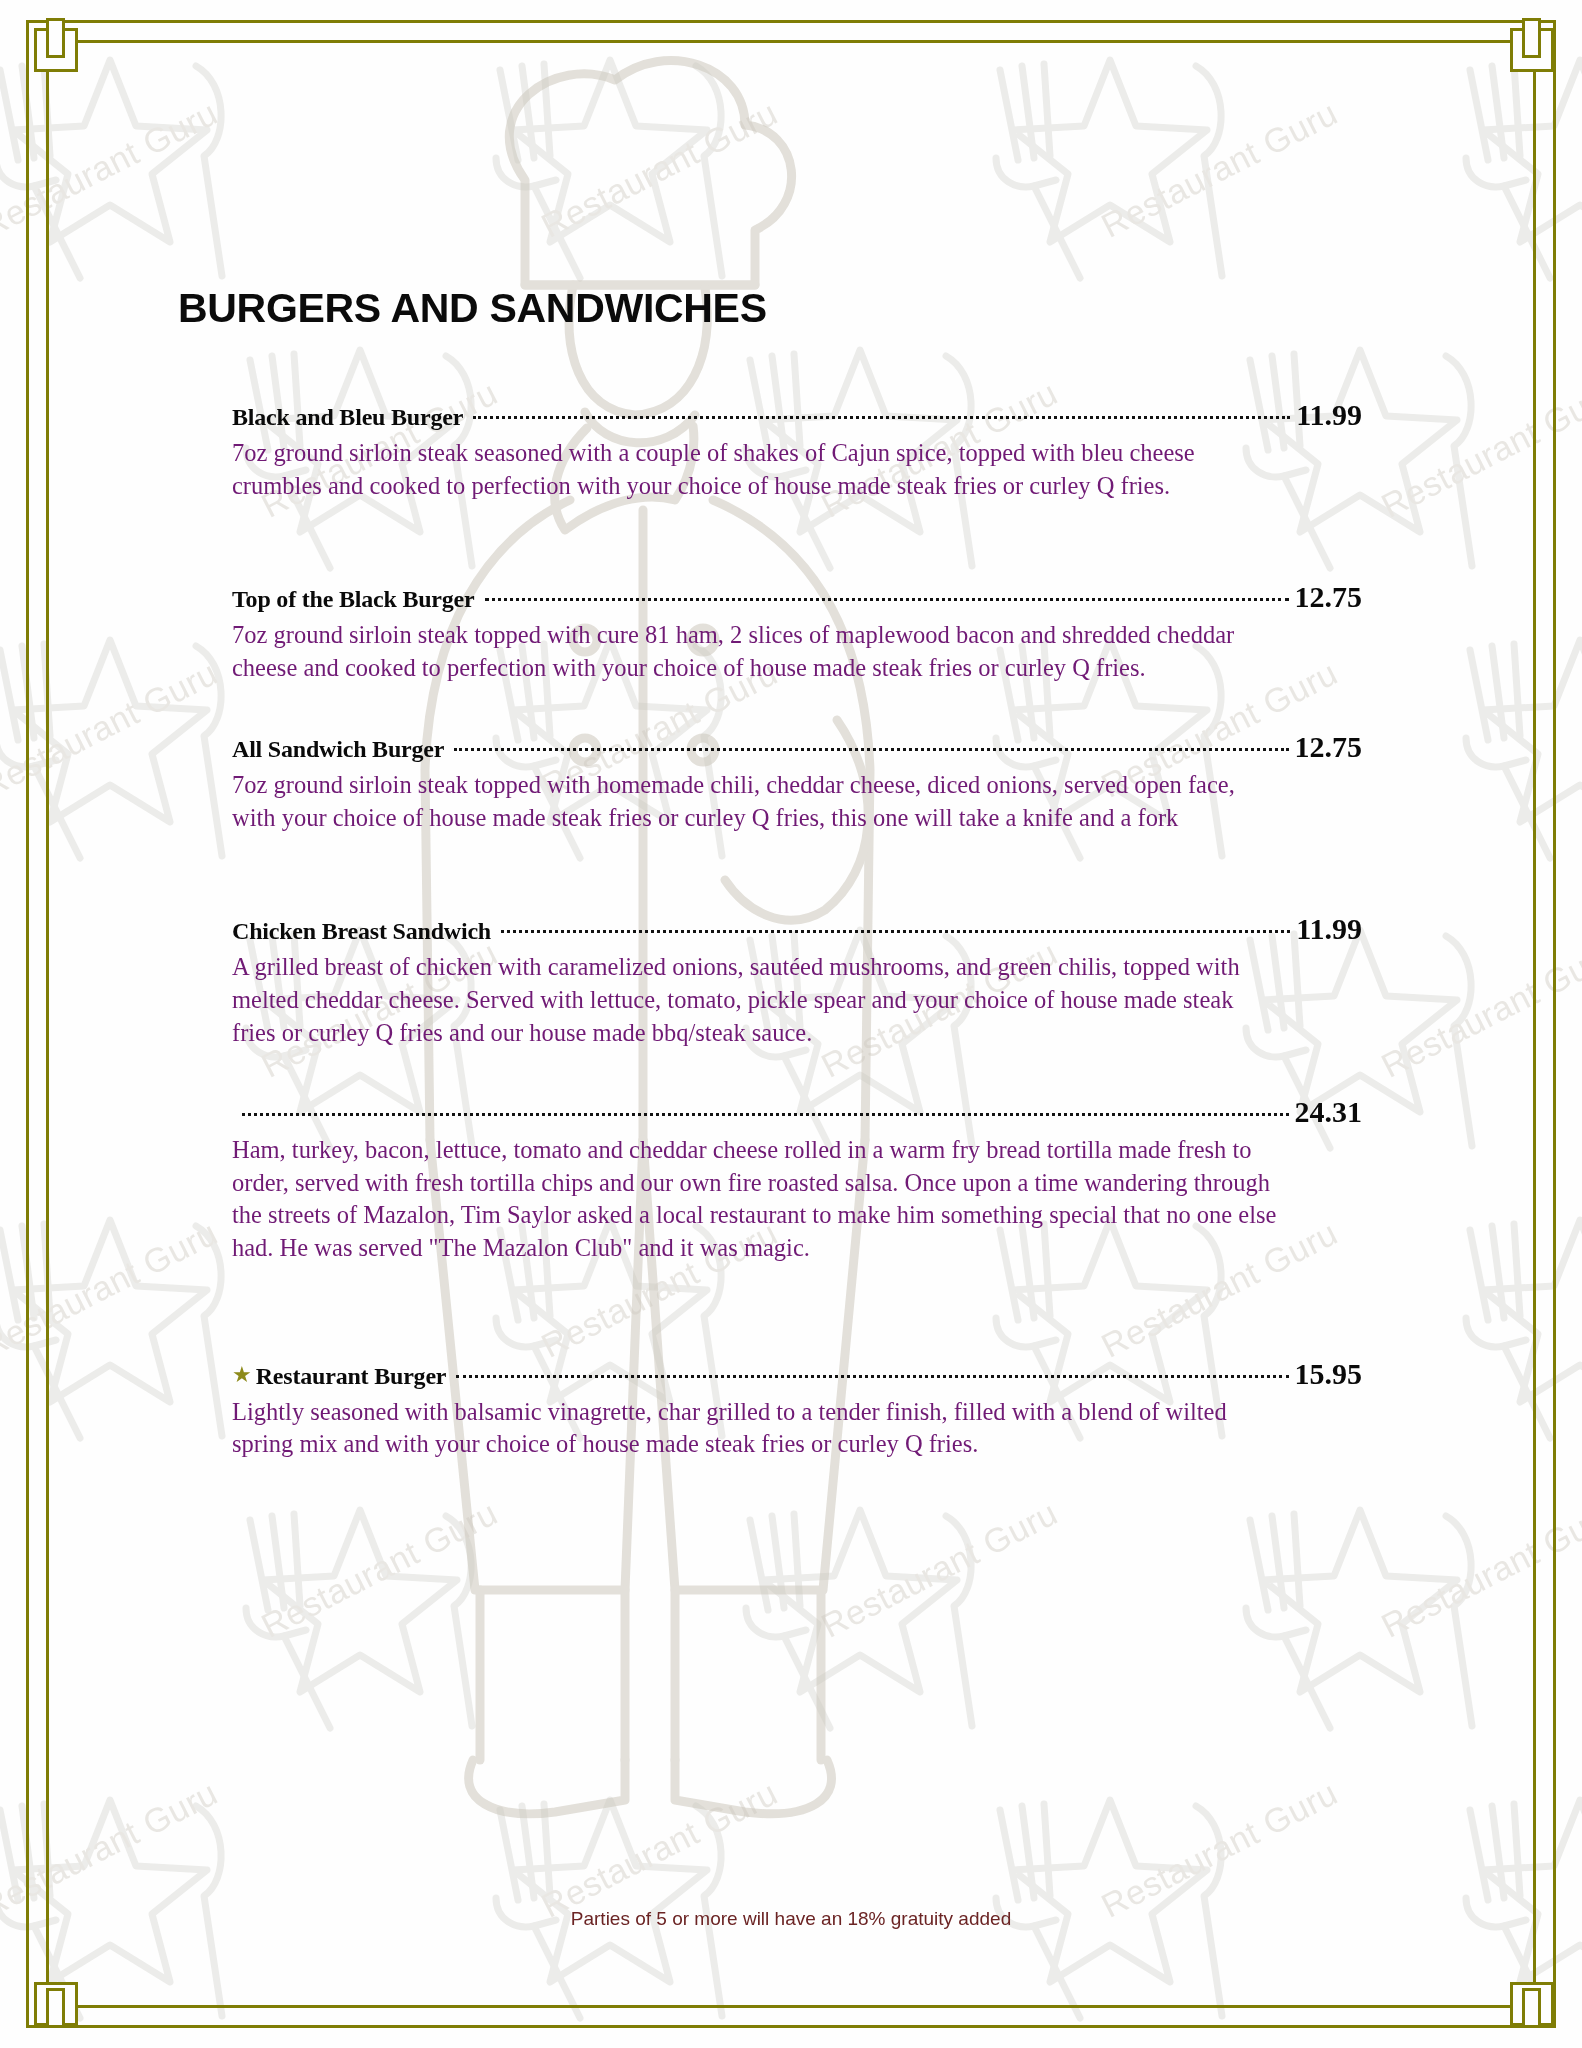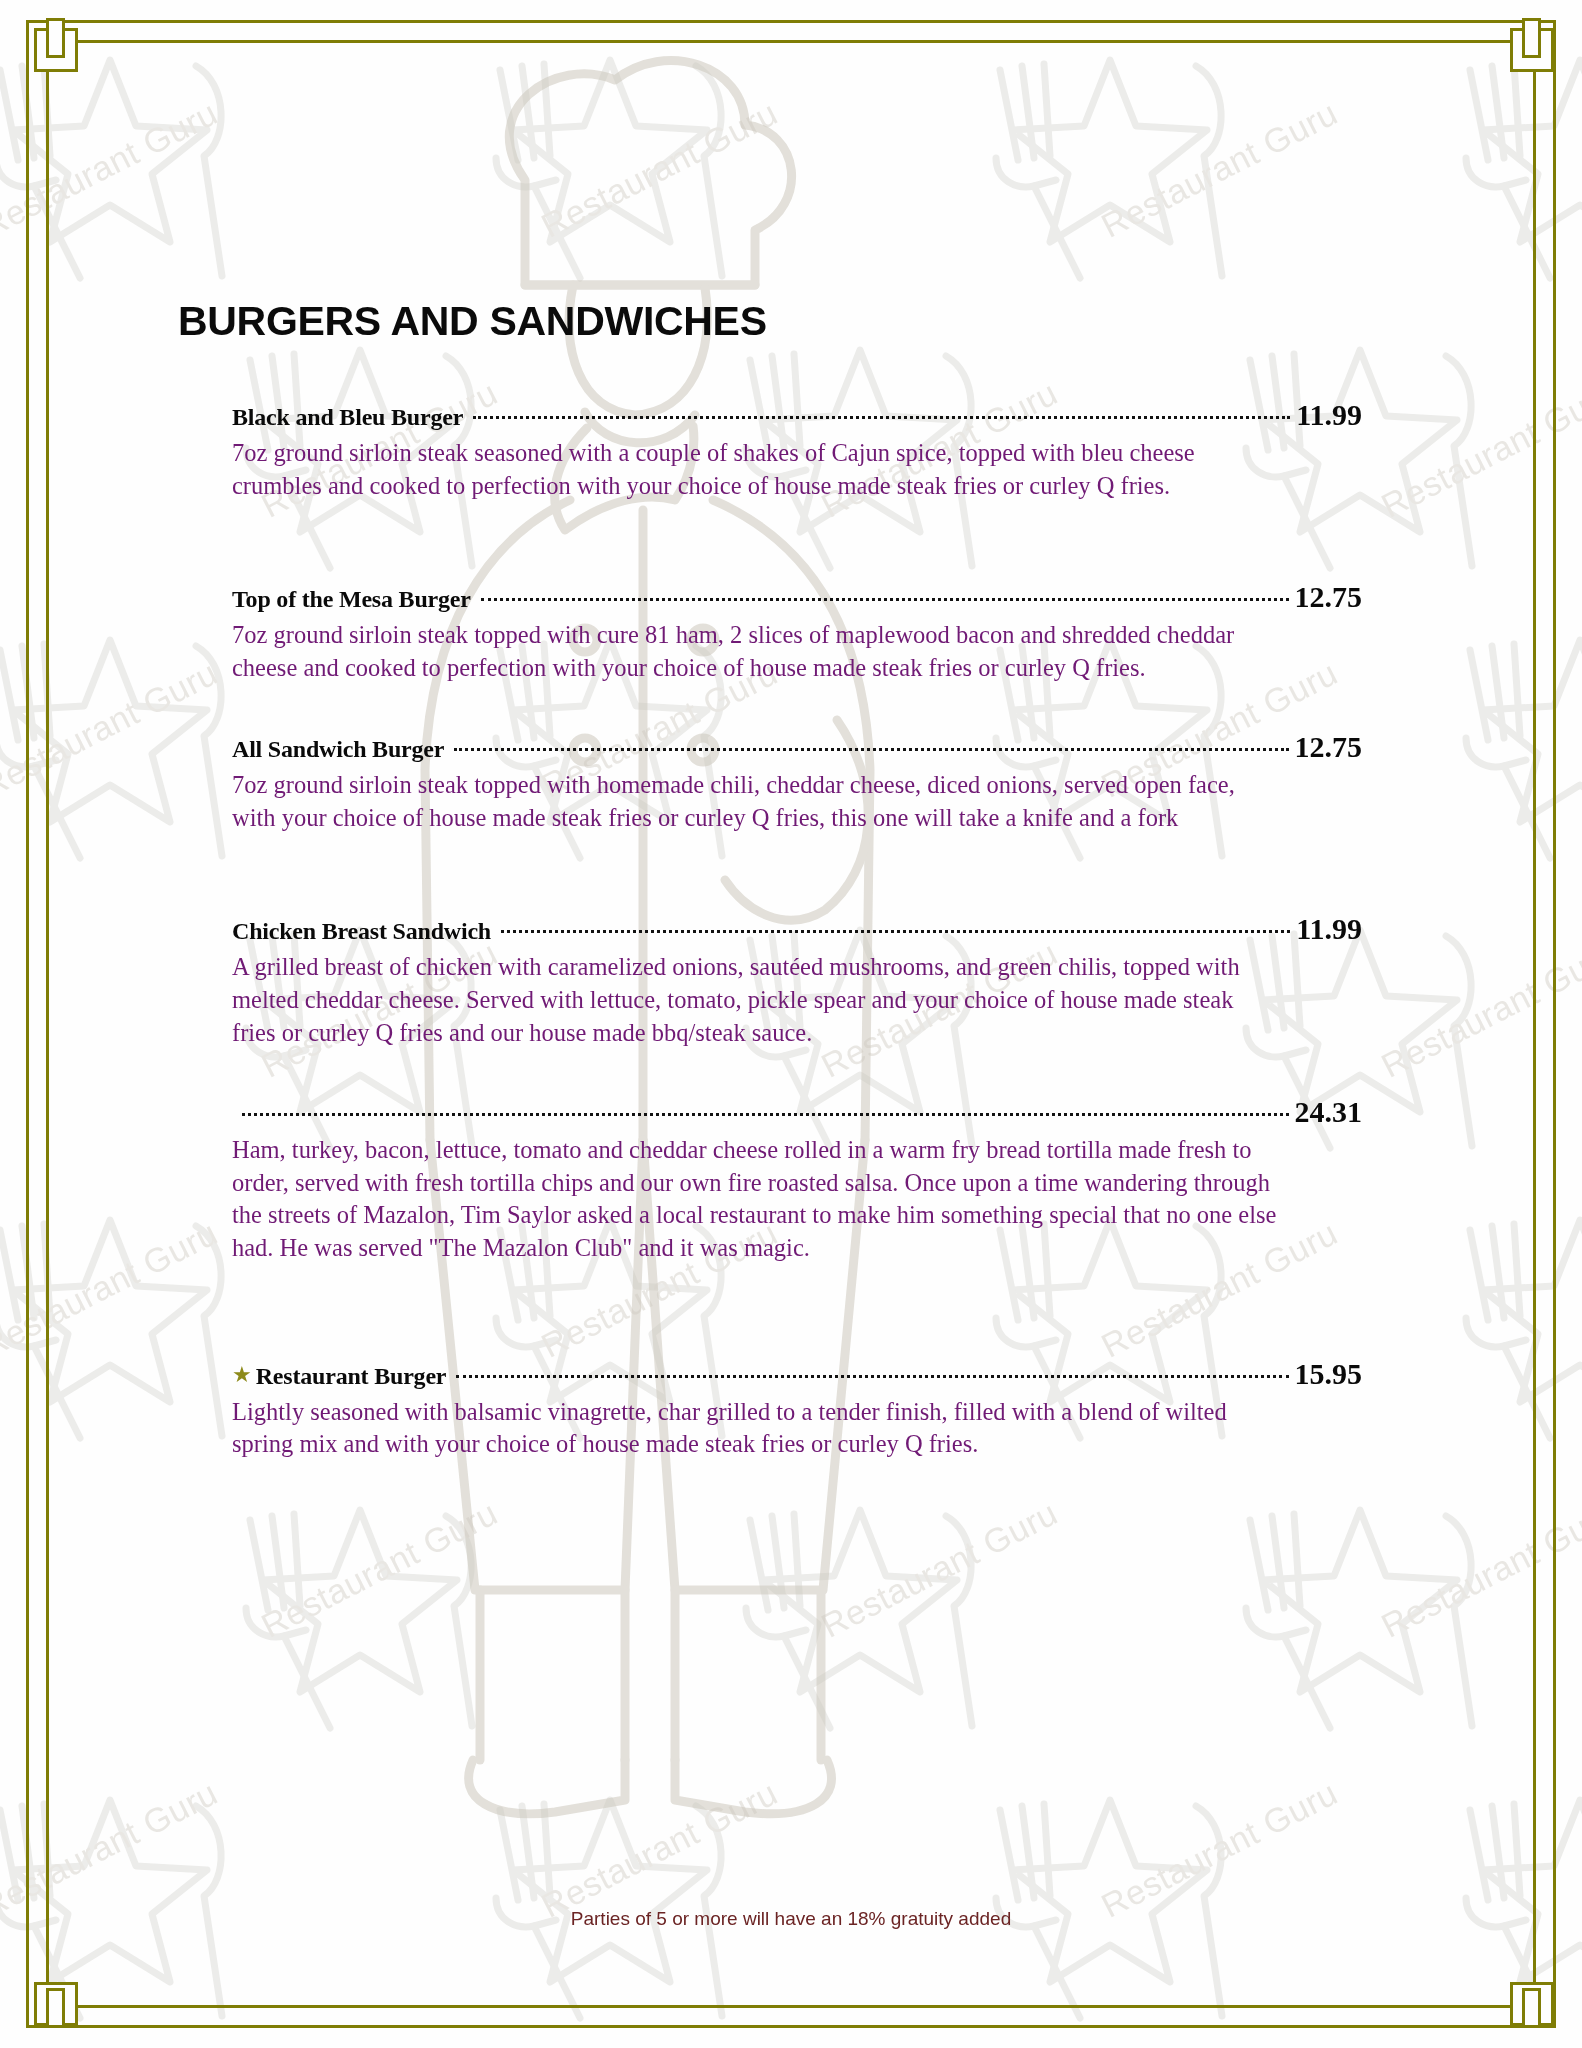--- a/index.html
+++ b/index.html
@@ -100,21 +100,21 @@
   
   .content {
     position: absolute;
     inset: 0;
     z-index: 5;
   }
 
   .page-title {
     position: absolute;
     left: 178px;
-    top: 271px;
+    top: 258px;
     font-family: "Liberation Sans", sans-serif;
     font-weight: bold;
     font-size: 41px;
     letter-spacing: -0.3px;
     color: #0b0b0b;
     white-space: nowrap;
   }
 
   .menu-list {
     position: absolute;
@@ -557,21 +557,21 @@
           <div class="item-head">
             <span class="item-name">Black and Bleu Burger</span>
             <span class="leader"></span>
             <span class="item-price">11.99</span>
           </div>
           <div class="item-desc">7oz ground sirloin steak seasoned with a couple of shakes of Cajun spice, topped with bleu cheese crumbles and cooked to perfection with your choice of house made steak fries or curley Q fries.</div>
         </div>
         <div class="item-gap-lg"></div>
         <div class="menu-item">
           <div class="item-head">
-            <span class="item-name">Top of the Mesa Burger</span>
+            <span class="item-name">Top of the Black Burger</span>
             <span class="leader"></span>
             <span class="item-price">12.75</span>
           </div>
           <div class="item-desc">7oz ground sirloin steak topped with cure 81 ham, 2 slices of maplewood bacon and shredded cheddar cheese and cooked to perfection with your choice of house made steak fries or curley Q fries.</div>
         </div>
         <div class="item-gap-md"></div>
         <div class="menu-item">
           <div class="item-head">
             <span class="item-name">All Sandwich Burger</span>
             <span class="leader"></span>

